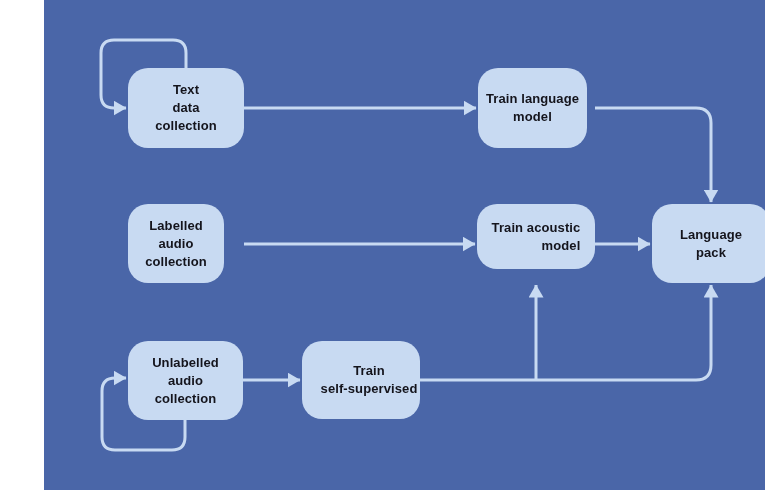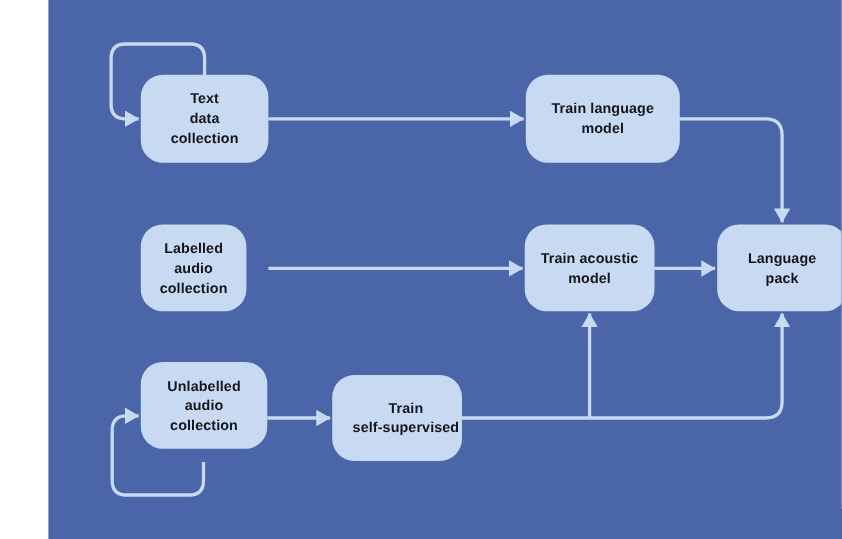--- a/index.html
+++ b/index.html
@@ -64,27 +64,27 @@
       <path class="edge" d="M551 244 H606" marker-end="url(#arrow)"></path>
       <path class="edge" d="M199 380 H256" marker-end="url(#arrow)"></path>
       <path class="edge" d="M376 380 H652 Q667 380 667 365 V285" marker-end="url(#arrow)"></path>
       <path class="edge" d="M492 380 V285" marker-end="url(#arrow)"></path>
       <path class="edge" d="M141 420 V437 Q141 450 128 450 H71 Q58 450 58 437 V391 Q58 378 71 378 H82" marker-end="url(#arrow)"></path>
     </svg>
 
   <div class="node" style="left: 84px; top: 68px; width: 116px; height: 80px;">Text
 data
 collection</div>
-  <div class="node" style="left: 434px; top: 68px; width: 140px; height: 80px;">Train language
+  <div class="node" style="left: 434px; top: 68px; width: 109px; height: 80px;">Train language
 model</div>
   <div class="node" style="left: 84px; top: 204px; width: 96px; height: 79px;">Labelled
 audio
 collection</div>
-  <div class="node" style="left: 433px; top: 204px; width: 118px; height: 79px;">Train acoustic
+  <div class="node" style="left: 433px; top: 204px; width: 118px; height: 65px; text-align: right;">Train acoustic
 model</div>
   <div class="node" style="left: 608px; top: 204px; width: 118px; height: 79px;">Language
 pack</div>
-  <div class="node" style="left: 84px; top: 329px; width: 115px; height: 79px;">Unlabelled
+  <div class="node" style="left: 84px; top: 341px; width: 115px; height: 79px;">Unlabelled
 audio
 collection</div>
   <div class="node" style="left: 258px; top: 341px; width: 118px; height: 78px; padding-left: 16px;">Train
 self-supervised</div>
 </div>
 
 </body></html>

